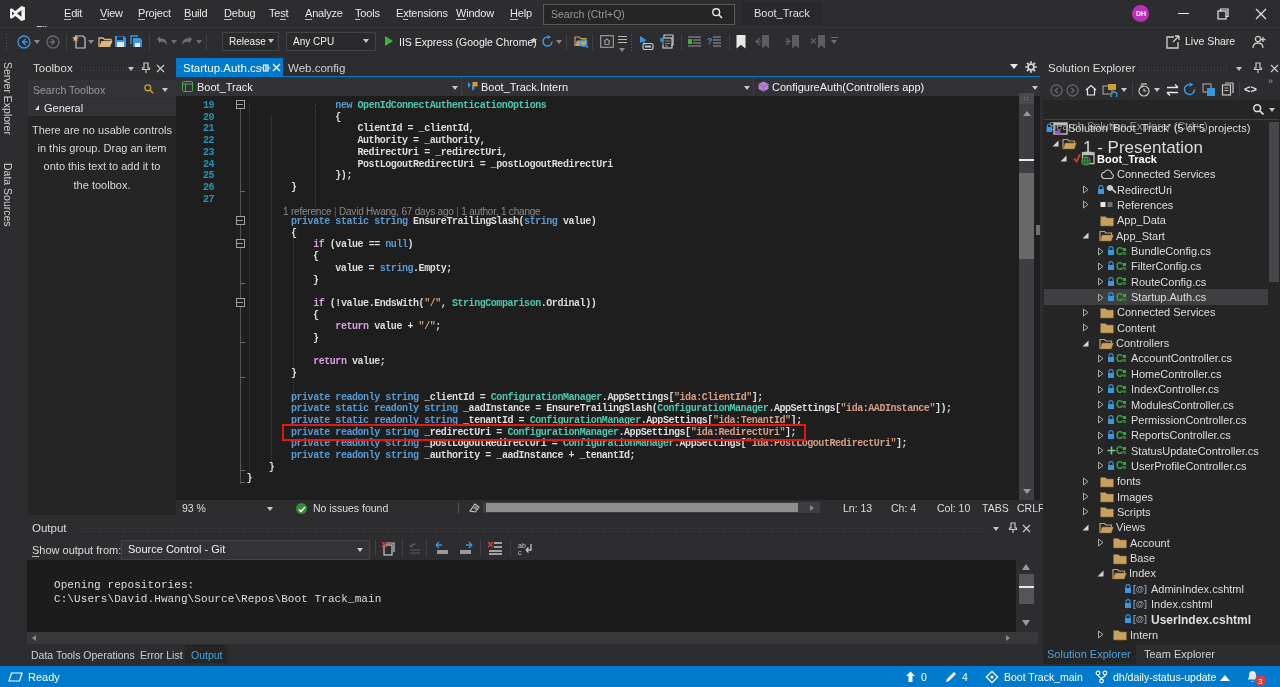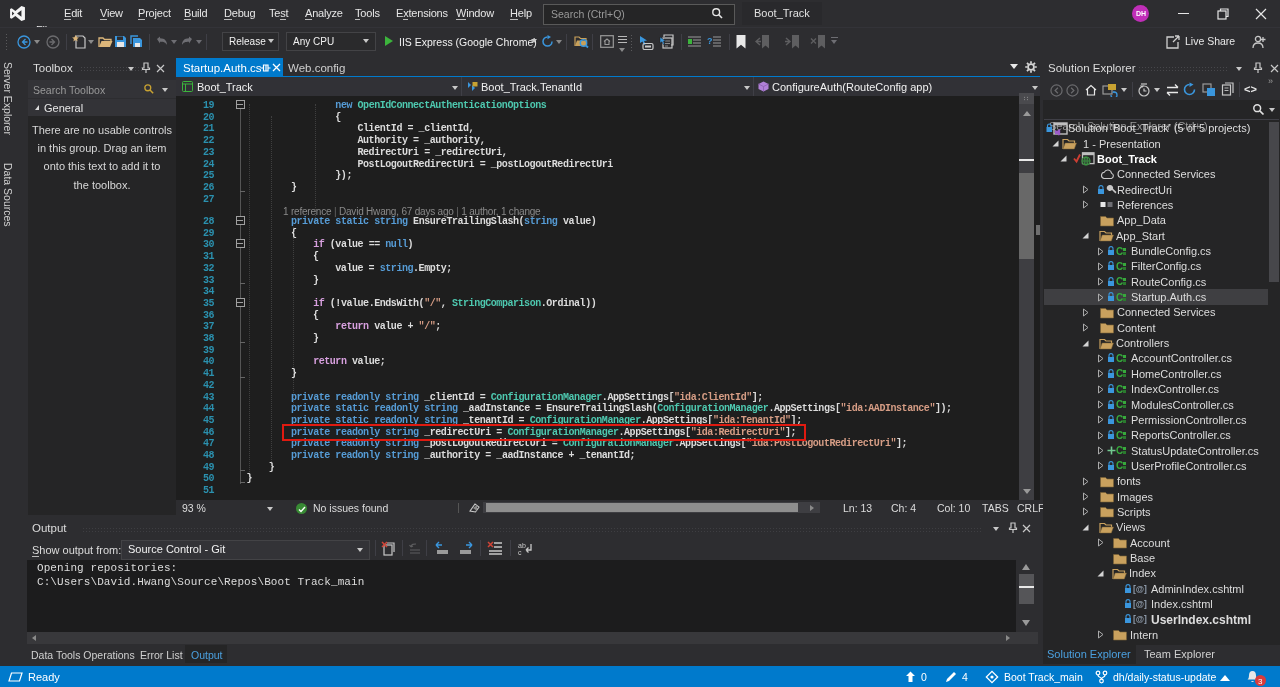--- a/index.html
+++ b/index.html
@@ -221,63 +221,39 @@
       <path d="M0.5 3 H10.5 M3.5 3 V10.5" stroke="#3CB43C" stroke-width="1"></path>
     </svg>
 <span class="tx" style="left:21px;top:26px;font-size:11px;color:#F1F1F1">Boot_Track</span>
 <div class="dd" style="left:276px;top:31px"></div>
 <div class="sep" style="left:285px;top:22px;height:19px"></div>
 <svg class="a" style="left:290px;top:26px" width="12" height="11" viewBox="0 0 12 11">
       <path d="M2 1 L5 4 L2 7" fill="#3A96DD"></path>
       <path d="M6 4 L9 7 L6 10" fill="#3A96DD"></path>
       <rect x="6.5" y="1" width="5" height="4.5" fill="#C8A232"></rect>
     </svg>
-<span class="tx" style="left:305px;top:26px;font-size:11px;color:#F1F1F1">Boot_Track.TenantId</span>
+<span class="tx" style="left:305px;top:26px;font-size:11px;color:#F1F1F1">Boot_Track.Intern</span>
 <div class="dd" style="left:568px;top:31px"></div>
 <div class="sep" style="left:577px;top:22px;height:19px"></div>
 <svg class="a" style="left:582px;top:26px" width="11" height="11" viewBox="0 0 11 11">
       <path d="M5.5 0.5 L10.5 3 V8 L5.5 10.5 L0.5 8 V3 Z" fill="#B180D7"></path>
       <path d="M0.5 3 L5.5 5.5 L10.5 3 M5.5 5.5 V10.5" stroke="#8a5fb0" stroke-width="0.8" fill="none"></path>
     </svg>
-<span class="tx" style="left:596px;top:26px;font-size:11px;color:#F1F1F1">ConfigureAuth(RouteConfig app)</span>
+<span class="tx" style="left:596px;top:26px;font-size:11px;color:#F1F1F1">ConfigureAuth(Controllers app)</span>
 <div class="dd" style="left:856px;top:31px"></div>
 <div class="a" style="left:0;top:41px;width:864px;height:404px;background:#1E1E1E"></div>
 <pre class="tx mono" style="left:0px;top:45px;width:38px;text-align:right;font-size:10px;letter-spacing:-0.45px;line-height:11.7px;color:#2B91AF;margin:0;font-weight:bold">19
 20
 21
 22
 23
 24
 25
 26
 27</pre>
-<pre class="tx mono" style="left:0px;top:161px;width:38px;text-align:right;font-size:10px;letter-spacing:-0.45px;line-height:11.7px;color:#2B91AF;margin:0;font-weight:bold">28
-29
-30
-31
-32
-33
-34
-35
-36
-37
-38
-39
-40
-41
-42
-43
-44
-45
-46
-47
-48
-49
-50
-51</pre>
 <div class="a" style="left:63.5px;top:49px;width:1px;height:380px;background:#555"></div>
 <div class="a" style="left:72.5px;top:49px;width:1px;height:374px;border-left:1px dotted #3F3F3F"></div>
 <div class="a" style="left:94.5px;top:61px;width:1px;height:350px;border-left:1px dotted #3F3F3F"></div>
 <div class="a" style="left:116.5px;top:172px;width:1px;height:180px;border-left:1px dotted #3F3F3F"></div>
 <div class="a" style="left:139px;top:49px;width:1px;height:120px;border-left:1px dotted #3F3F3F"></div>
 <pre class="tx mono" style="left:70.5px;top:45px;font-size:10px;letter-spacing:-0.45px;line-height:11.7px;color:#DCDCDC;margin:0;z-index:2;font-weight:bold">                <b style="color:#569CD6;font-weight:inherit">new</b> <b style="color:#4EC9B0;font-weight:inherit">OpenIdConnectAuthenticationOptions</b>
                 {
                     ClientId = _clientId,
                     Authority = _authority,
                     RedirectUri = _redirectUri,
@@ -396,21 +372,21 @@
       <path d="M7 2 H15 M7 6 H15 M2 10 H15 M2 13 H15" stroke="#C8C8C8" stroke-width="1.3"></path>
       <path d="M1 1 L6 6 M6 1 L1 6" stroke="#D04437" stroke-width="1.5"></path>
     </svg>
 <div class="sep" style="left:483px;top:22px;height:16px"></div>
 <svg class="a" style="left:491px;top:23px" width="17" height="15" viewBox="0 0 17 15">
       <text x="0" y="7" font-size="7" fill="#C8C8C8" font-family="Liberation Sans">ab</text>
       <text x="0" y="14" font-size="7" fill="#C8C8C8" font-family="Liberation Sans">c</text>
       <path d="M13 3 V9 H8 M8 9 L10.5 6.5 M8 9 L10.5 11.5" stroke="#C8C8C8" stroke-width="1.3" fill="none"></path>
     </svg>
 <div class="a" style="left:0;top:42px;width:989px;height:72px;background:#1C1C1D"></div>
-<pre class="tx mono" style="left:10px;top:44px;font-size:11px;letter-spacing:0.08px;line-height:13.5px;color:#DCDCDC;margin:0">Opening repositories:
+<pre class="tx mono" style="left:10px;top:44px;font-size:11px;letter-spacing:0.08px;line-height:13.5px;color:#DCDCDC;margin:17px">Opening repositories:
 C:\Users\David.Hwang\Source\Repos\Boot Track_main</pre>
 <div class="a" style="left:989px;top:42px;width:22px;height:72px;background:#2D2D30"></div>
 <div class="a" style="left:995px;top:46px;width:0;height:0;border-left:4.5px solid transparent;border-right:4.5px solid transparent;border-bottom:6px solid #999"></div>
 <div class="a" style="left:992px;top:56px;width:15px;height:30px;background:#555558"></div>
 <div class="a" style="left:992px;top:68px;width:15px;height:2px;background:#E8E8E8"></div>
 <div class="a" style="left:995px;top:102px;width:0;height:0;border-left:4.5px solid transparent;border-right:4.5px solid transparent;border-top:6px solid #999"></div>
 <div class="a" style="left:0;top:114px;width:1011px;height:12px;background:#38383B"></div>
 <div class="a" style="left:5px;top:117px;width:0;height:0;border-top:3.5px solid transparent;border-bottom:3.5px solid transparent;border-right:4.5px solid #8a8a8a"></div>
 <div class="a" style="left:979px;top:117px;width:0;height:0;border-top:3.5px solid transparent;border-bottom:3.5px solid transparent;border-left:4.5px solid #8a8a8a"></div>
 <div class="a" style="left:158px;top:127px;width:42px;height:18px;background:#252526"></div>
@@ -491,21 +467,21 @@
       <path d="M14.2 7.2 v5.6 L12.7 13.4 11 11.7 9.6 12.8 9 12.5 V8.3 L9.6 8 11 9.1 12.7 7.4 Z" fill="#9B5BC8"></path>
     </svg>
     <span class="tx" style="left:25px;top:64.2px;font-size:11px;font-weight:normal;color:#DDDDDD">Solution 'Boot_Track' (5 of 5 projects)</span>
     <svg class="a" style="left:8px;top:81.0px" width="9" height="9" viewBox="0 0 9 9">
       <polygon points="7.5,1.5 7.5,7.5 1.5,7.5" fill="#D4D4D4"></polygon>
     </svg>
     <svg class="a" style="left:19px;top:79.5px" width="15" height="12" viewBox="0 0 15 12">
       <path d="M1 11 V1.5 H5.5 L7 3 H12.5 V5" fill="none" stroke="#C9A15E" stroke-width="1.2"></path>
       <path d="M1 11 L3.2 5 H14.5 L12.3 11 Z" fill="#C9A15E" stroke="#7a6236" stroke-width="0.5"></path>
     </svg>
-    <span class="tx" style="left:40px;top:79.5px;font-size:11px;font-weight:normal;color:#DDDDDD">1 - Presentation</span>
+    <span class="tx" style="left:40px;top:79.5px;font-size:17px;font-weight:normal;color:#DDDDDD">1 - Presentation</span>
     <svg class="a" style="left:16px;top:96.4px" width="9" height="9" viewBox="0 0 9 9">
       <polygon points="7.5,1.5 7.5,7.5 1.5,7.5" fill="#D4D4D4"></polygon>
     </svg>
     <svg class="a" style="left:30px;top:94.4px" width="22" height="14" viewBox="0 0 22 14">
       <path d="M1 6.5 L3.5 9.5 L7 2.5" stroke="#CC3E33" stroke-width="1.9" fill="none"></path>
       <rect x="9.5" y="0.8" width="11.5" height="10.8" fill="none" stroke="#BFBFBF" stroke-width="1.3"></rect>
       <rect x="9.5" y="0.8" width="11.5" height="2.4" fill="#BFBFBF"></rect>
       <circle cx="13" cy="9" r="4" fill="#2D2D30" stroke="#3E9E44" stroke-width="1.1"></circle>
       <path d="M9 9 H17 M13 5 V13" stroke="#3E9E44" stroke-width="0.8"></path>
       <ellipse cx="13" cy="9" rx="1.9" ry="4" fill="none" stroke="#3E9E44" stroke-width="0.8"></ellipse>

